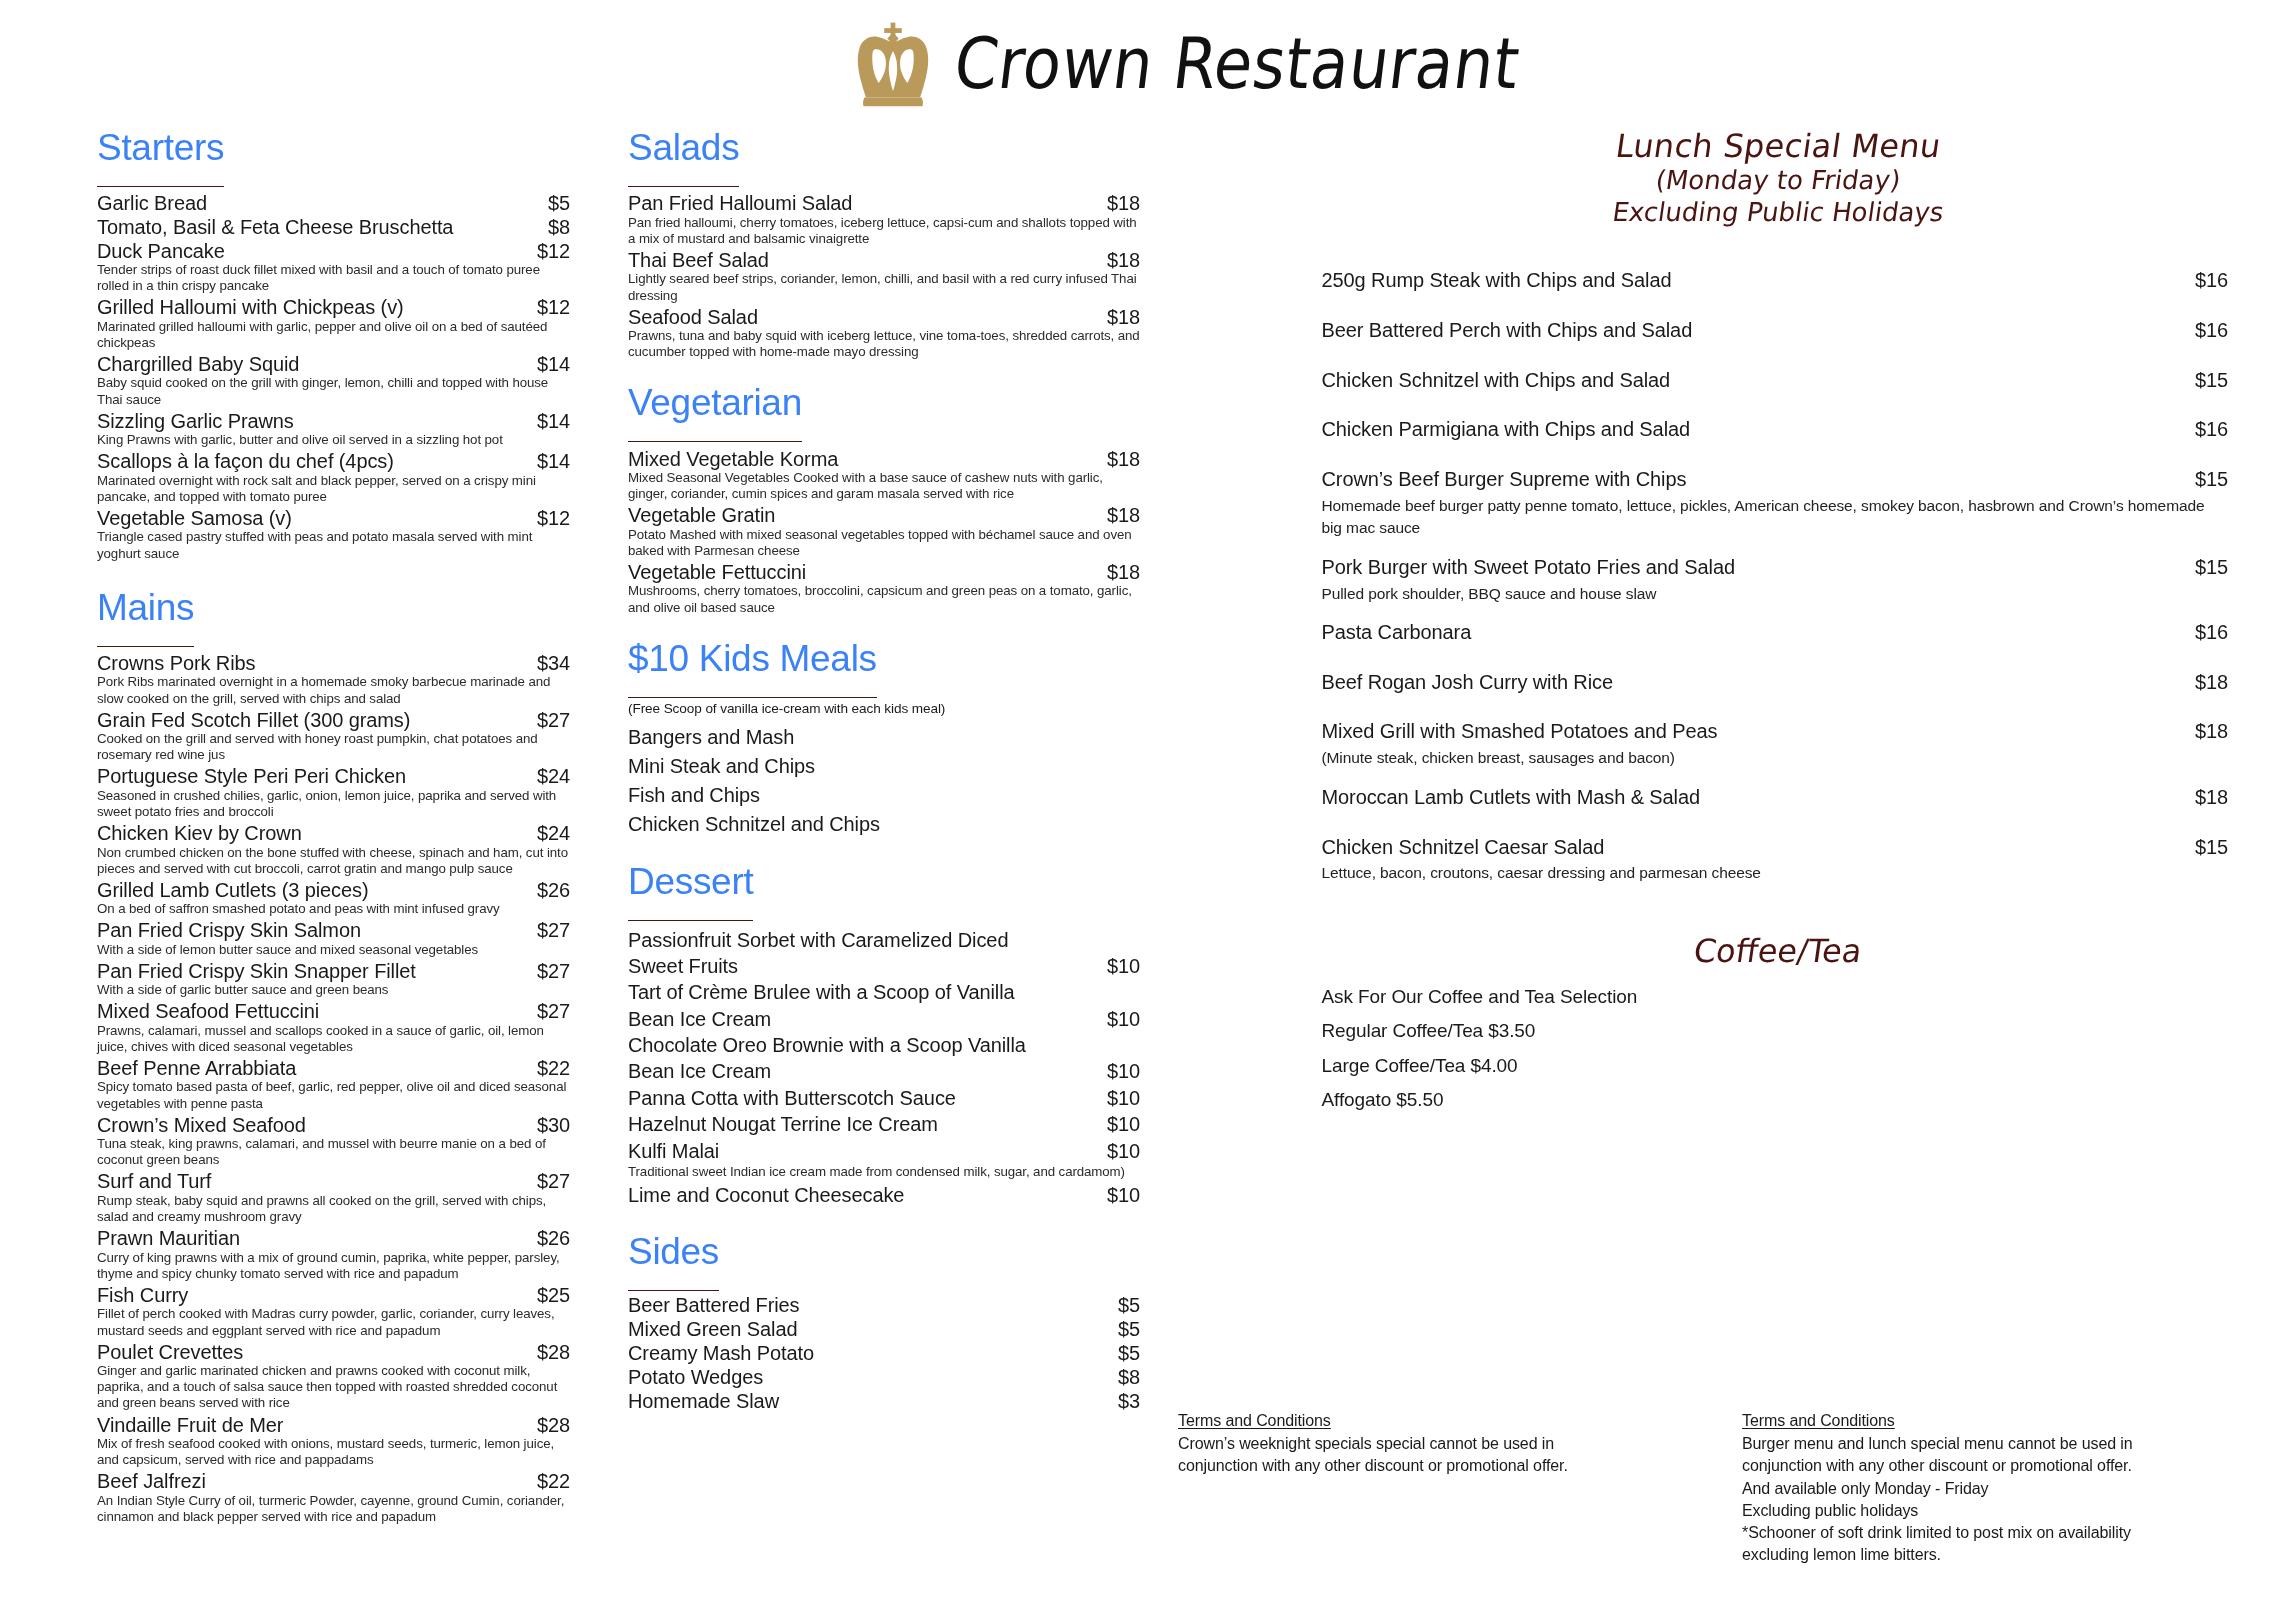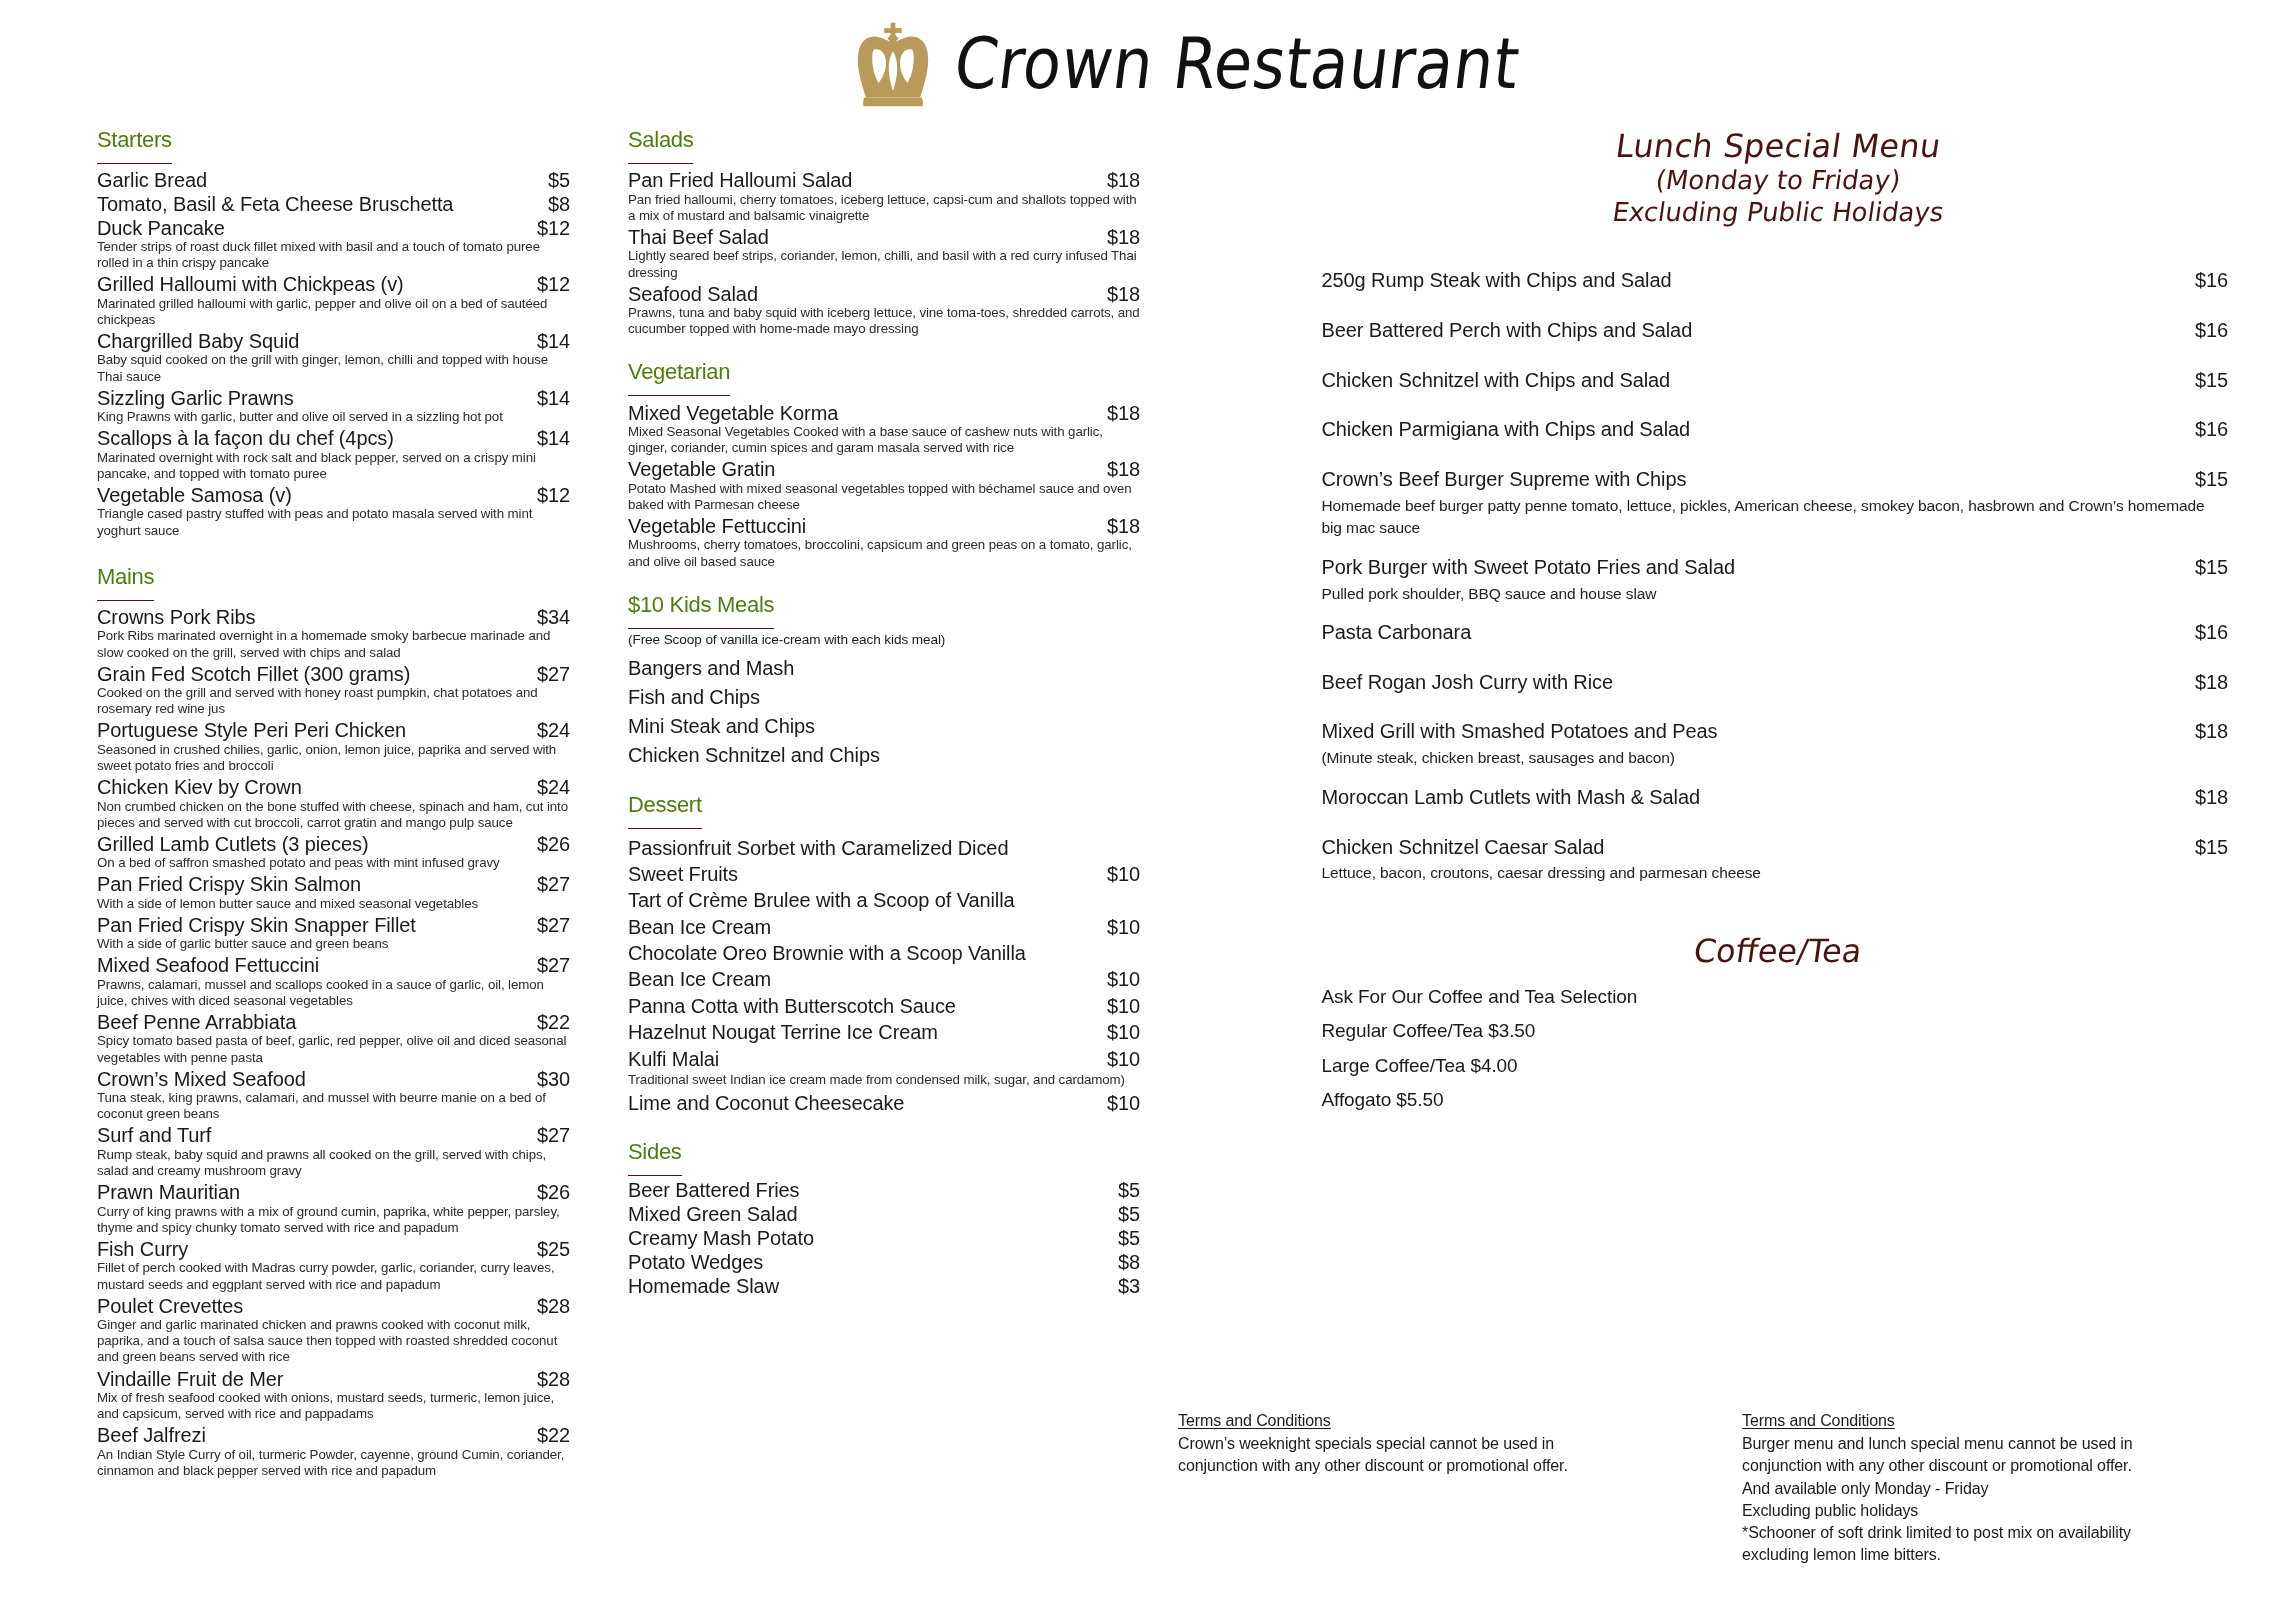--- a/index.html
+++ b/index.html
@@ -27,22 +27,22 @@
   }
 
   
   .columns { display: flex; padding: 0 39px 0 97px; gap: 0; }
   .col-left   { width: 473px; flex: none; }
   .col-mid    { width: 512px; flex: none; margin-left: 58px; }
   .col-right  { width: 926px; flex: none; margin-left: 175px; }
 
   
   .section-title {
-    font-size: 22px; font-weight: 400; color: #4d7c0f;
-    display: inline-block; padding-bottom: 10px;
+    font-size: 37px; font-weight: 400; color: #3b82f6;
+    display: inline-block; padding-bottom: 17px;
     border-bottom: 1.9px solid #4a1410;
     margin-bottom: 5.2px; letter-spacing: -0.3px;
   }
   .section-title.tight { margin-bottom: 2.6px; }
   .section { margin-bottom: 3.9px; }
   .gap-lg { margin-top: 22px; }
   .gap-md { margin-top: 25px; }
 
   
   .item-row {
@@ -389,22 +389,22 @@
               <div class="item-desc">Mushrooms, cherry tomatoes, broccolini, capsicum and green peas on a tomato, garlic, and olive oil based sauce</div>
             </div>
           </div>
       </div>
 
       <div class="section gap-lg">
         <div class="section-title tight">$10 Kids Meals</div>
         <div class="subnote">(Free Scoop of  vanilla ice-cream with each kids meal)</div>
         <div id="kids-list">
             <div class="plain-row">Bangers and Mash</div>
+            <div class="plain-row">Mini Steak and Chips</div>
             <div class="plain-row">Fish and Chips</div>
-            <div class="plain-row">Mini Steak and Chips</div>
             <div class="plain-row">Chicken Schnitzel and Chips</div>
           </div>
       </div>
 
       <div class="section gap-lg">
         <div class="section-title">Dessert</div>
         <div id="dessert-list">
             <div class="dessert-item">
               <div>Passionfruit Sorbet with Caramelized Diced</div>
               <div class="dessert-grid">

